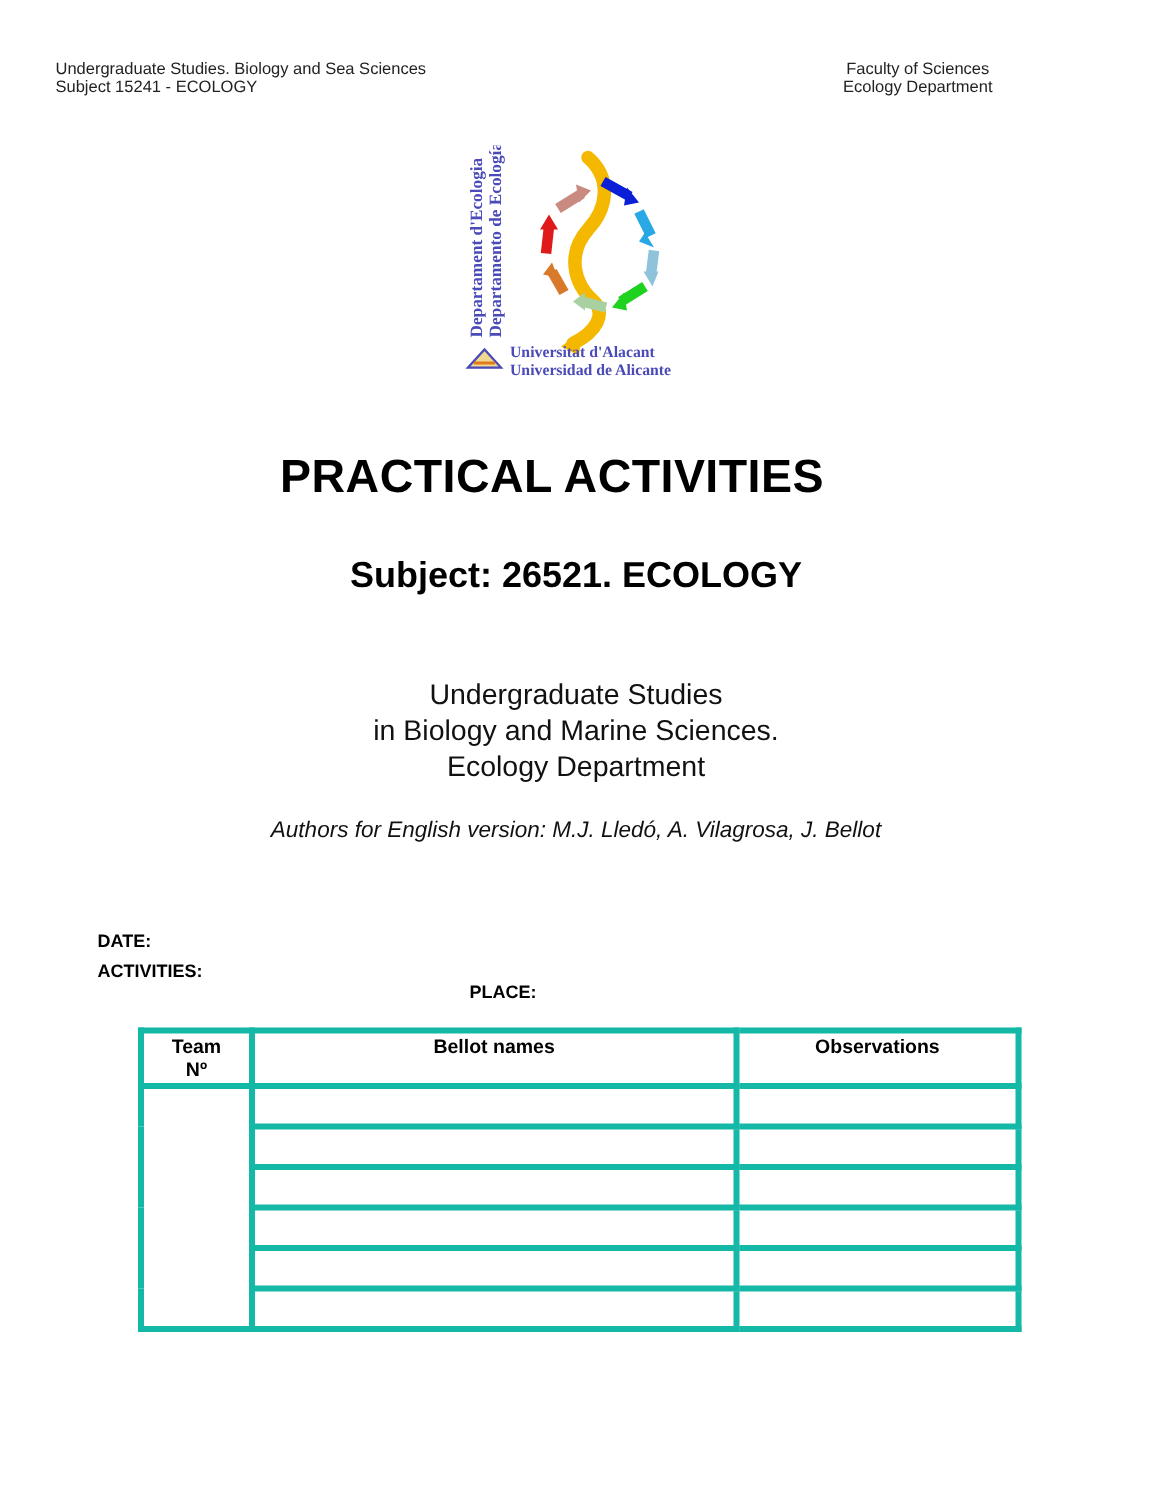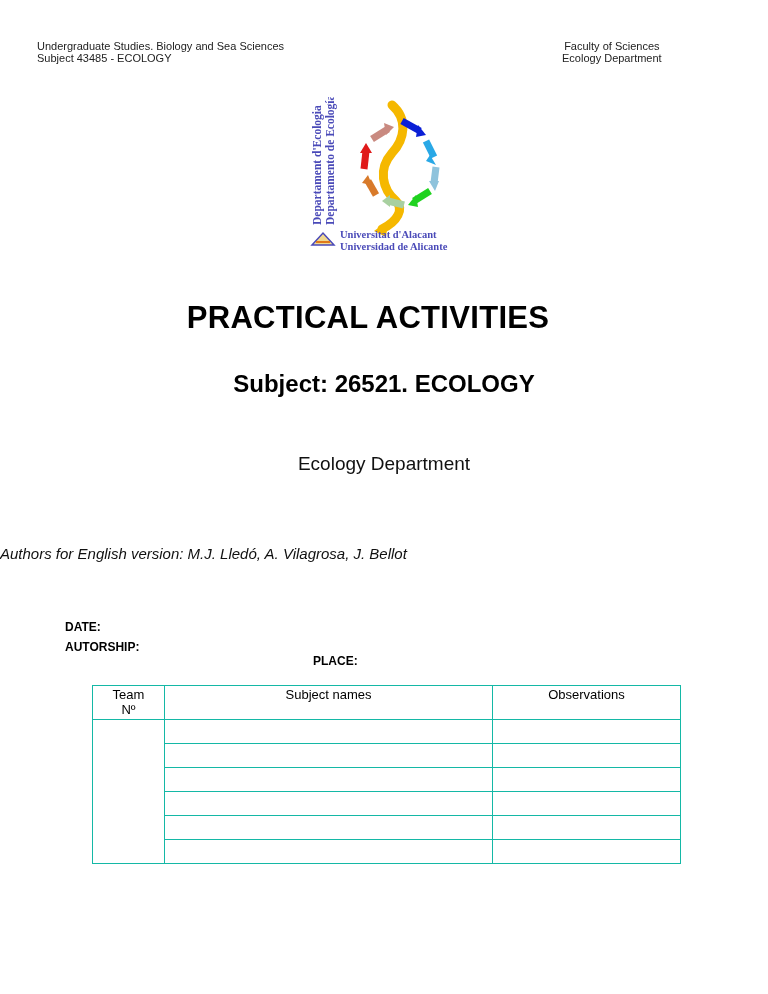--- a/index.html
+++ b/index.html
@@ -4,39 +4,39 @@
 <style>
   html, body { margin: 0; padding: 0; background: #ffffff; }
   body { width: 768px; height: 994px; position: relative; overflow: hidden; font-family: "Liberation Sans", sans-serif; color: #000; }
   .hdr { position: absolute; top: 40px; font-size: 11px; line-height: 12px; color: #222; }
   .hdr-left { left: 37px; }
   .hdr-right { left: 562px; text-align: center; }
   .logo { position: absolute; left: 310px; top: 97px; width: 140px; height: 158px; }
   .title { position: absolute; left: 0; width: 736px; top: 300px; text-align: center; font-size: 31px; font-weight: bold; letter-spacing: 0.3px; }
   .subtitle { position: absolute; left: 0; width: 768px; top: 370px; text-align: center; font-size: 24px; font-weight: bold; }
   .studies { position: absolute; left: 0; width: 768px; top: 452px; text-align: center; font-size: 19px; line-height: 24px; color: #111; }
-  .authors { position: absolute; left: 0; width: 768px; top: 545px; font-size: 15px; font-style: italic; color: #111; }
+  .authors { position: absolute; left: 0; width: 768px; top: 545px; text-align: center; font-size: 15px; font-style: italic; color: #111; }
   .lbl { position: absolute; font-size: 12px; font-weight: bold; }
   .lbl-aut { left: 65px; top: 640px; }
   .lbl-date { left: 65px; top: 620px; }
   .lbl-place { left: 313px; top: 654px; text-align: center; }
   table.team { position: absolute; left: 92px; top: 685px; width: 589px; border-collapse: collapse; font-size: 13px; }
-  table.team td, table.team th { border: 1px solid #14b8a6; padding: 0; font-weight: normal; }
+  table.team td, table.team th { border: 4px solid #14b8a6; padding: 0; font-weight: bold; }
   table.team th { height: 32px; vertical-align: top; text-align: center; line-height: 15px; padding-top: 1px; }
   table.team td { height: 23px; }
   .c1 { width: 71px; }
   .c2 { width: 327px; }
   .c3 { width: 187px; }
 </style>
 </head>
 <body>
 
 <div class="hdr hdr-left">
   <div>Undergraduate Studies. Biology and Sea Sciences</div>
-  <div>Subject 43485 - ECOLOGY</div>
+  <div>Subject 15241 - ECOLOGY</div>
 </div>
 <div class="hdr hdr-right">
   <div>Faculty of Sciences</div>
   <div>Ecology Department</div>
 </div>
 
 <div class="logo">
   <svg width="140" height="158" viewBox="0 0 140 158">
     <g font-family="Liberation Serif, serif" font-size="11.5" fill="#4a4ab8" font-weight="bold">
       <text transform="translate(11,128) rotate(-90)">Departament d'Ecologia</text>
@@ -70,37 +70,39 @@
       <text x="30" y="141">Universitat d'Alacant</text>
       <text x="30" y="153">Universidad de Alicante</text>
     </g>
   </svg>
 </div>
 
 <div class="title">PRACTICAL ACTIVITIES</div>
 <div class="subtitle">Subject: 26521. ECOLOGY</div>
 
 <div class="studies">
+  <div>Undergraduate Studies</div>
+  <div>in Biology and Marine Sciences.</div>
   <div>Ecology Department</div>
 </div>
 
 <div class="authors">Authors for English version: M.J. Lledó, A. Vilagrosa, J. Bellot</div>
 
-<div class="lbl lbl-aut">AUTORSHIP:</div>
+<div class="lbl lbl-aut">ACTIVITIES:</div>
 <div class="lbl lbl-date">DATE:</div>
 <div class="lbl lbl-place">PLACE:</div>
 
 <table class="team">
   <thead>
     <tr>
       <th class="c1">
         <div>Team</div>
         <div>Nº</div>
       </th>
-      <th class="c2">Subject names</th>
+      <th class="c2">Bellot names</th>
       <th class="c3">Observations</th>
     </tr>
   </thead>
   <tbody>
     <tr>
       <td class="c1" rowspan="6"></td>
       <td class="c2"></td>
       <td class="c3"></td>
     </tr>
     <tr>

